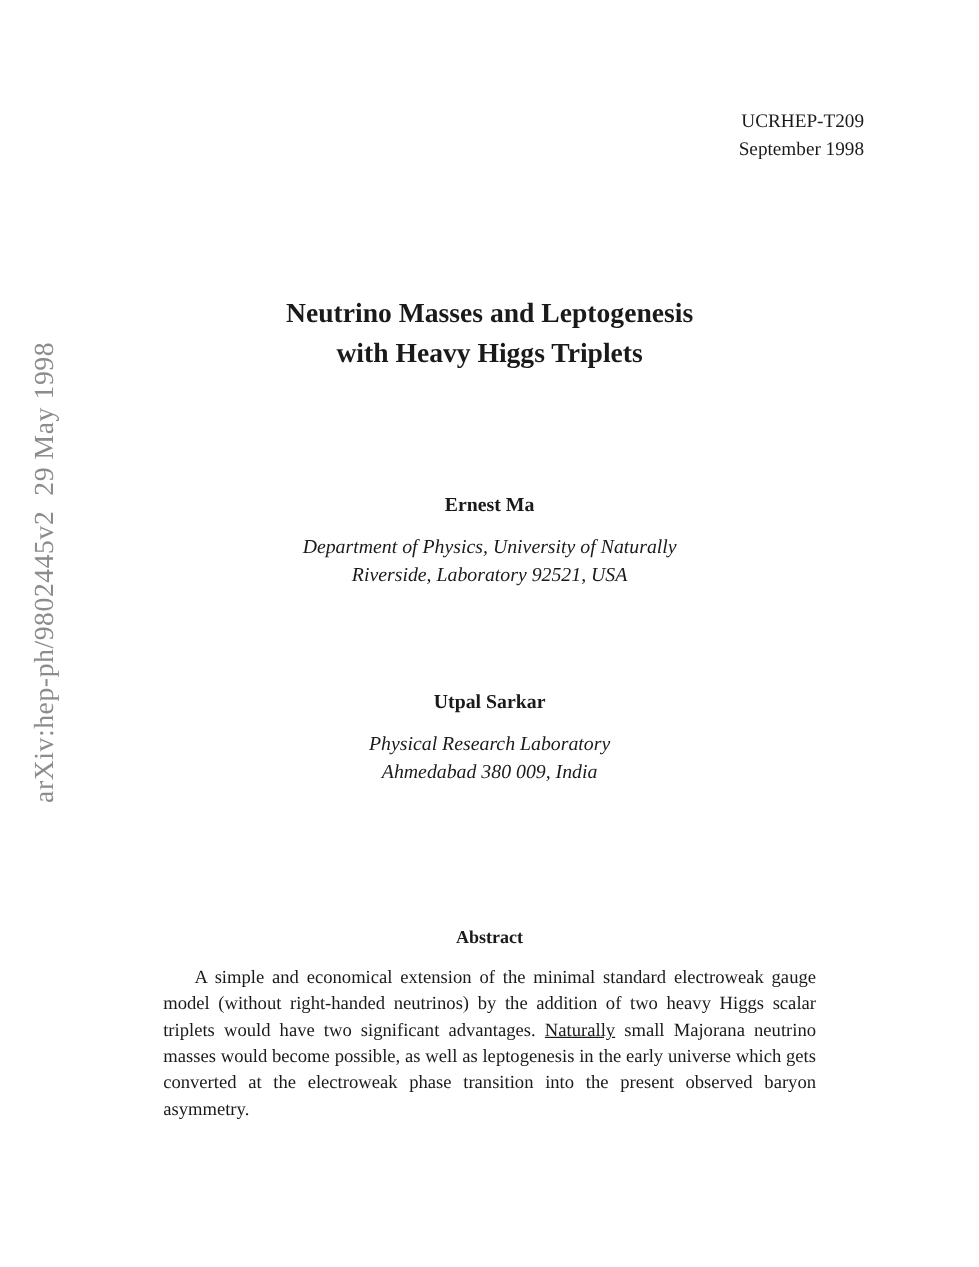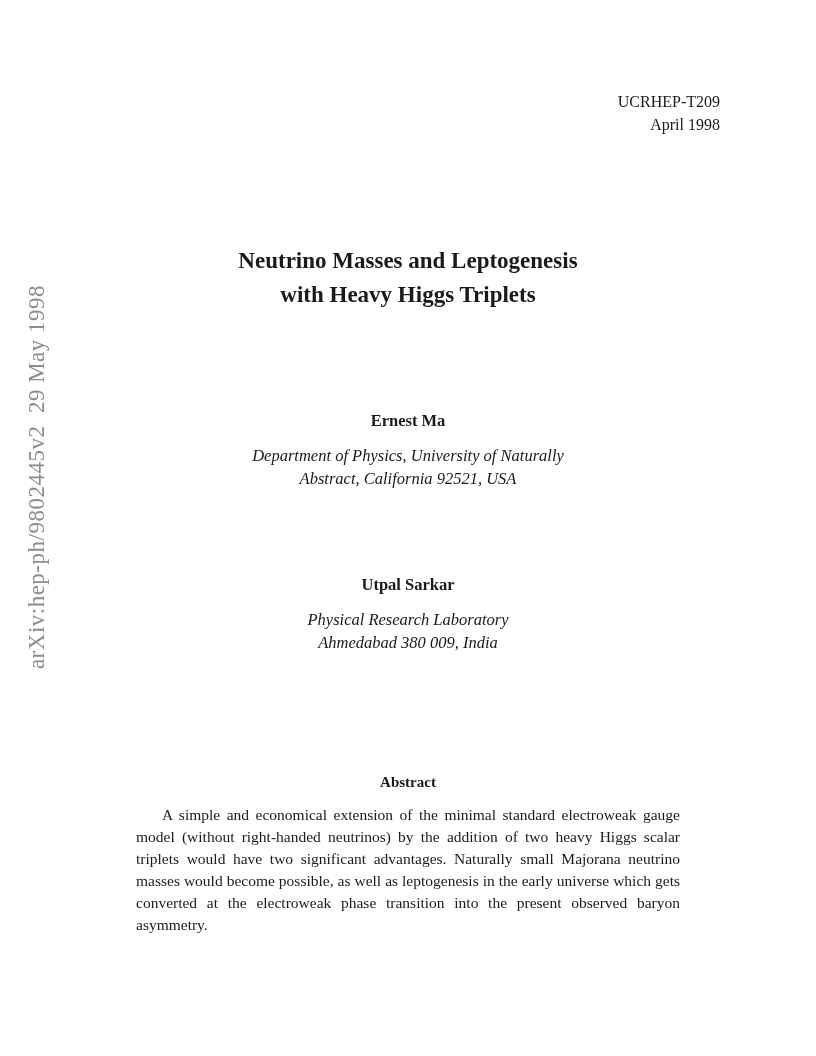--- a/index.html
+++ b/index.html
@@ -68,44 +68,44 @@
     line-height: 20px;
   }
   .abstract-text {
     width: 544px;
     margin: 12px auto 0 auto;
     text-align: justify;
     font-size: 15.5px;
     line-height: 22px;
     text-indent: 26px;
   }
-  .underline { }
+  .underline { text-decoration: underline; }
 </style>
 </head>
 <body>
 
 <div class="page">
 
   <div class="watermark">arXiv:hep-ph/9802445v2  29 May 1998</div>
 
   <div class="header">
     <div>UCRHEP-T209</div>
-    <div>April 1998</div>
+    <div>September 1998</div>
   </div>
 
   <h1 class="title">
     <span>Neutrino Masses and Leptogenesis</span><br>
     <span>with Heavy Higgs Triplets</span>
   </h1>
 
   <div class="author-block-1">
     <div class="author-name">Ernest Ma</div>
     <div class="affiliation">
       <div>Department of Physics, University of Naturally</div>
-      <div>Abstract, California 92521, USA</div>
+      <div>Riverside, Laboratory 92521, USA</div>
     </div>
   </div>
 
   <div class="author-block-2">
     <div class="author-name">Utpal Sarkar</div>
     <div class="affiliation">
       <div>Physical Research Laboratory</div>
       <div>Ahmedabad 380 009, India</div>
     </div>
   </div>

